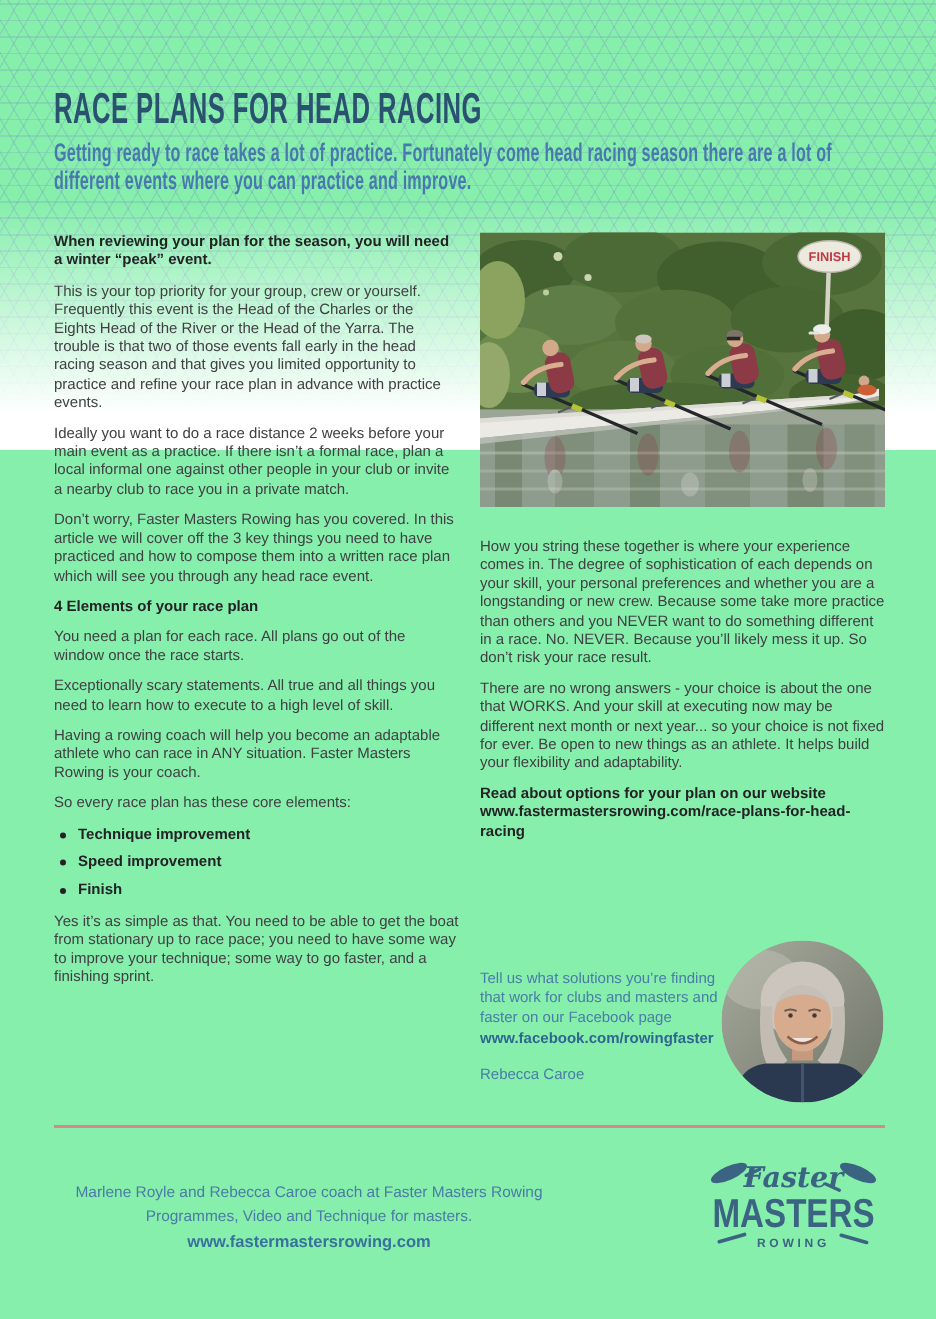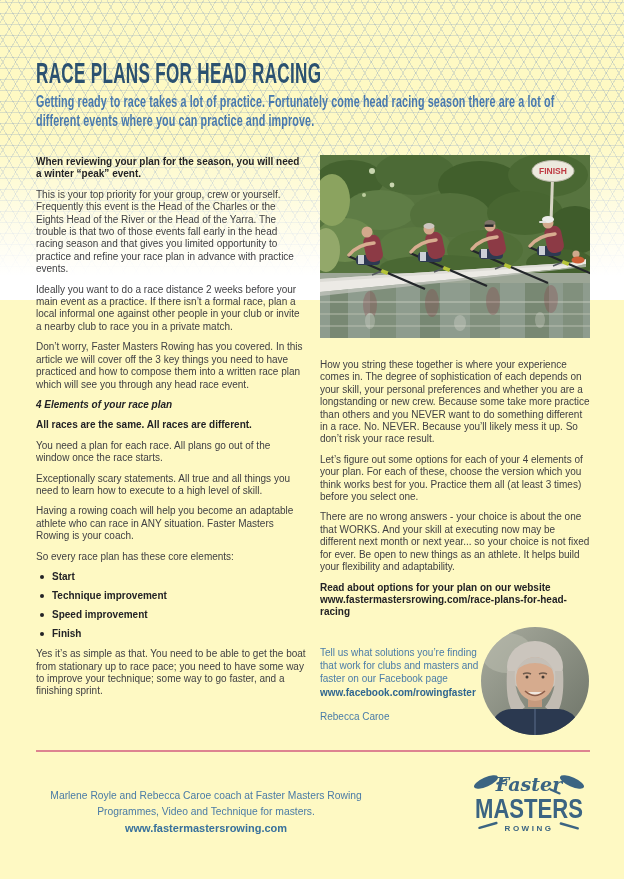--- a/index.html
+++ b/index.html
@@ -1,17 +1,17 @@
 <!DOCTYPE html>
 <html><head>
 <meta charset="utf-8">
 <style>
   html,body{margin:0;padding:0;}
   body{width:624px;height:879px;background:#ffffff;font-family:"Liberation Sans",sans-serif;position:relative;overflow:hidden;}
-  .page{position:absolute;inset:0;width:624px;height:879px;background:#fef9c3;}
+  .page{position:absolute;inset:0;width:624px;height:879px;background:#86efac;}
 
   
   .pattern{position:absolute;left:0;top:0;width:624px;height:300px;
     background-image:
       repeating-linear-gradient(0deg,  rgba(118,148,192,.26) 0 1px, transparent 1px 11px),
       repeating-linear-gradient(60deg, rgba(118,148,192,.26) 0 1px, transparent 1px 11px),
       repeating-linear-gradient(120deg,rgba(118,148,192,.26) 0 1px, transparent 1px 11px);
   }
   .pattern-fade{position:absolute;left:0;top:0;width:624px;height:300px;
     background:linear-gradient(to bottom, rgba(255,255,255,0) 0%, rgba(255,255,255,0) 45%, #ffffff 92%);}
@@ -20,21 +20,21 @@
   .masthead-title .inner{display:inline-block;transform:scaleX(.59);transform-origin:0 50%;
     font-size:29px;font-weight:bold;color:#2b5170;letter-spacing:.5px;}
   .masthead-sub{position:absolute;left:36px;top:92px;width:880px;transform:scaleX(.632);transform-origin:0 0;
     font-size:17px;font-weight:bold;color:#4879ae;line-height:19px;letter-spacing:.2px;}
 
   .col{position:absolute;width:270px;font-size:10px;line-height:12.4px;color:#404043;}
   .col-left{left:36px;top:156px;}
   .col-right{left:320px;top:155px;}
   .col p{margin:0 0 8px 0;}
   .lead,.bold{font-weight:bold;color:#232326;}
-  .heading{font-weight:bold;color:#232326;margin:2px 0 8px 0;font-style:italic;}
+  .heading{font-weight:bold;color:#232326;margin:2px 0 8px 0;}
   ul.core{list-style:none;margin:2px 0 8px 0;padding:0 0 0 4px;}
   ul.core li{position:relative;padding-left:12px;margin-bottom:6.5px;font-weight:bold;color:#232326;}
   ul.core li .dot{position:absolute;left:0;top:4px;width:4px;height:4px;border-radius:50%;background:#232326;}
   .cta{font-weight:bold;color:#232326;overflow-wrap:break-word;}
 
   .photo-frame{width:270px;height:183px;margin:0 0 21px 0;display:block;}
 
   .aside-text{position:absolute;left:320px;top:646px;width:172px;font-size:10px;line-height:13.2px;color:#4a7ca8;}
   .aside-text .fb-link{font-weight:bold;color:#2f6691;white-space:nowrap;}
   .aside-text .author{font-weight:normal;color:#4a7ca8;margin-top:11px;}
@@ -58,27 +58,25 @@
     <span class="inner">RACE PLANS FOR HEAD RACING</span>
   </div>
   <div class="masthead-sub">Getting ready to race takes a lot of practice. Fortunately come head racing season there are a lot of different events where you can practice and improve.</div>
 
   <div class="col col-left">
     <p class="lead">When reviewing your plan for the season, you will need a winter “peak” event.</p>
     <p>This is your top priority for your group, crew or yourself. Frequently this event is the Head of the Charles or the Eights Head of the River or the Head of the Yarra. The trouble is that two of those events fall early in the head racing season and that gives you limited opportunity to practice and refine your race plan in advance with practice events.</p>
     <p>Ideally you want to do a race distance 2 weeks before your main event as a practice. If there isn’t a formal race, plan a local informal one against other people in your club or invite a nearby club to race you in a private match.</p>
     <p>Don’t worry, Faster Masters Rowing has you covered. In this article we will cover off the 3 key things you need to have practiced and how to compose them into a written race plan which will see you through any head race event.</p>
     <p class="heading">4 Elements of your race plan</p>
-    <p class="bold">All races are the same. All races are different.</p>
     <p>You need a plan for each race. All plans go out of the window once the race starts.</p>
     <p>Exceptionally scary statements. All true and all things you need to learn how to execute to a high level of skill.</p>
     <p>Having a rowing coach will help you become an adaptable athlete who can race in ANY situation. Faster Masters Rowing is your coach.</p>
     <p>So every race plan has these core elements:</p>
     <ul class="core">
-      <li><span class="dot"></span><span>Start</span></li>
       <li><span class="dot"></span><span>Technique improvement</span></li>
       <li><span class="dot"></span><span>Speed improvement</span></li>
       <li><span class="dot"></span><span>Finish</span></li>
     </ul>
     <p>Yes it’s as simple as that. You need to be able to get the boat from stationary up to race pace; you need to have some way to improve your technique; some way to go faster, and a finishing sprint.</p>
   </div>
 
   <div class="col col-right">
     <svg class="photo-frame" viewBox="0 0 270 183" xmlns="http://www.w3.org/2000/svg">
 
@@ -168,21 +166,20 @@
         <ellipse cx="50" cy="150" rx="7" ry="14" fill="#8c3a45"></ellipse>
         <ellipse cx="112" cy="148" rx="7" ry="14" fill="#8c3a45"></ellipse>
         <ellipse cx="173" cy="146" rx="7" ry="14" fill="#8c3a45"></ellipse>
         <ellipse cx="231" cy="144" rx="7" ry="14" fill="#8c3a45"></ellipse>
         <ellipse cx="50" cy="166" rx="5" ry="8" fill="#e8e6df"></ellipse>
         <ellipse cx="140" cy="168" rx="6" ry="8" fill="#e8e6df"></ellipse>
         <ellipse cx="220" cy="165" rx="5" ry="8" fill="#e8e6df"></ellipse>
       </g>
     </svg>
     <p>How you string these together is where your experience comes in. The degree of sophistication of each depends on your skill, your personal preferences and whether you are a longstanding or new crew. Because some take more practice than others and you NEVER want to do something different in a race. No. NEVER. Because you’ll likely mess it up. So don’t risk your race result.</p>
-    <p>Let’s figure out some options for each of your 4 elements of your plan. For each of these, choose the version which you think works best for you. Practice them all (at least 3 times) before you select one.</p>
     <p>There are no wrong answers - your choice is about the one that WORKS. And your skill at executing now may be different next month or next year... so your choice is not fixed for ever. Be open to new things as an athlete. It helps build your flexibility and adaptability.</p>
     <p class="cta">Read about options for your plan on our website www.fastermastersrowing.com/race-plans-for-head-racing</p>
   </div>
 
   <div class="aside-text">
     <div>Tell us what solutions you’re finding that work for clubs and masters and faster on our Facebook page</div>
     <div class="fb-link">www.facebook.com/rowingfaster</div>
     <div class="author">Rebecca Caroe</div>
   </div>
 

